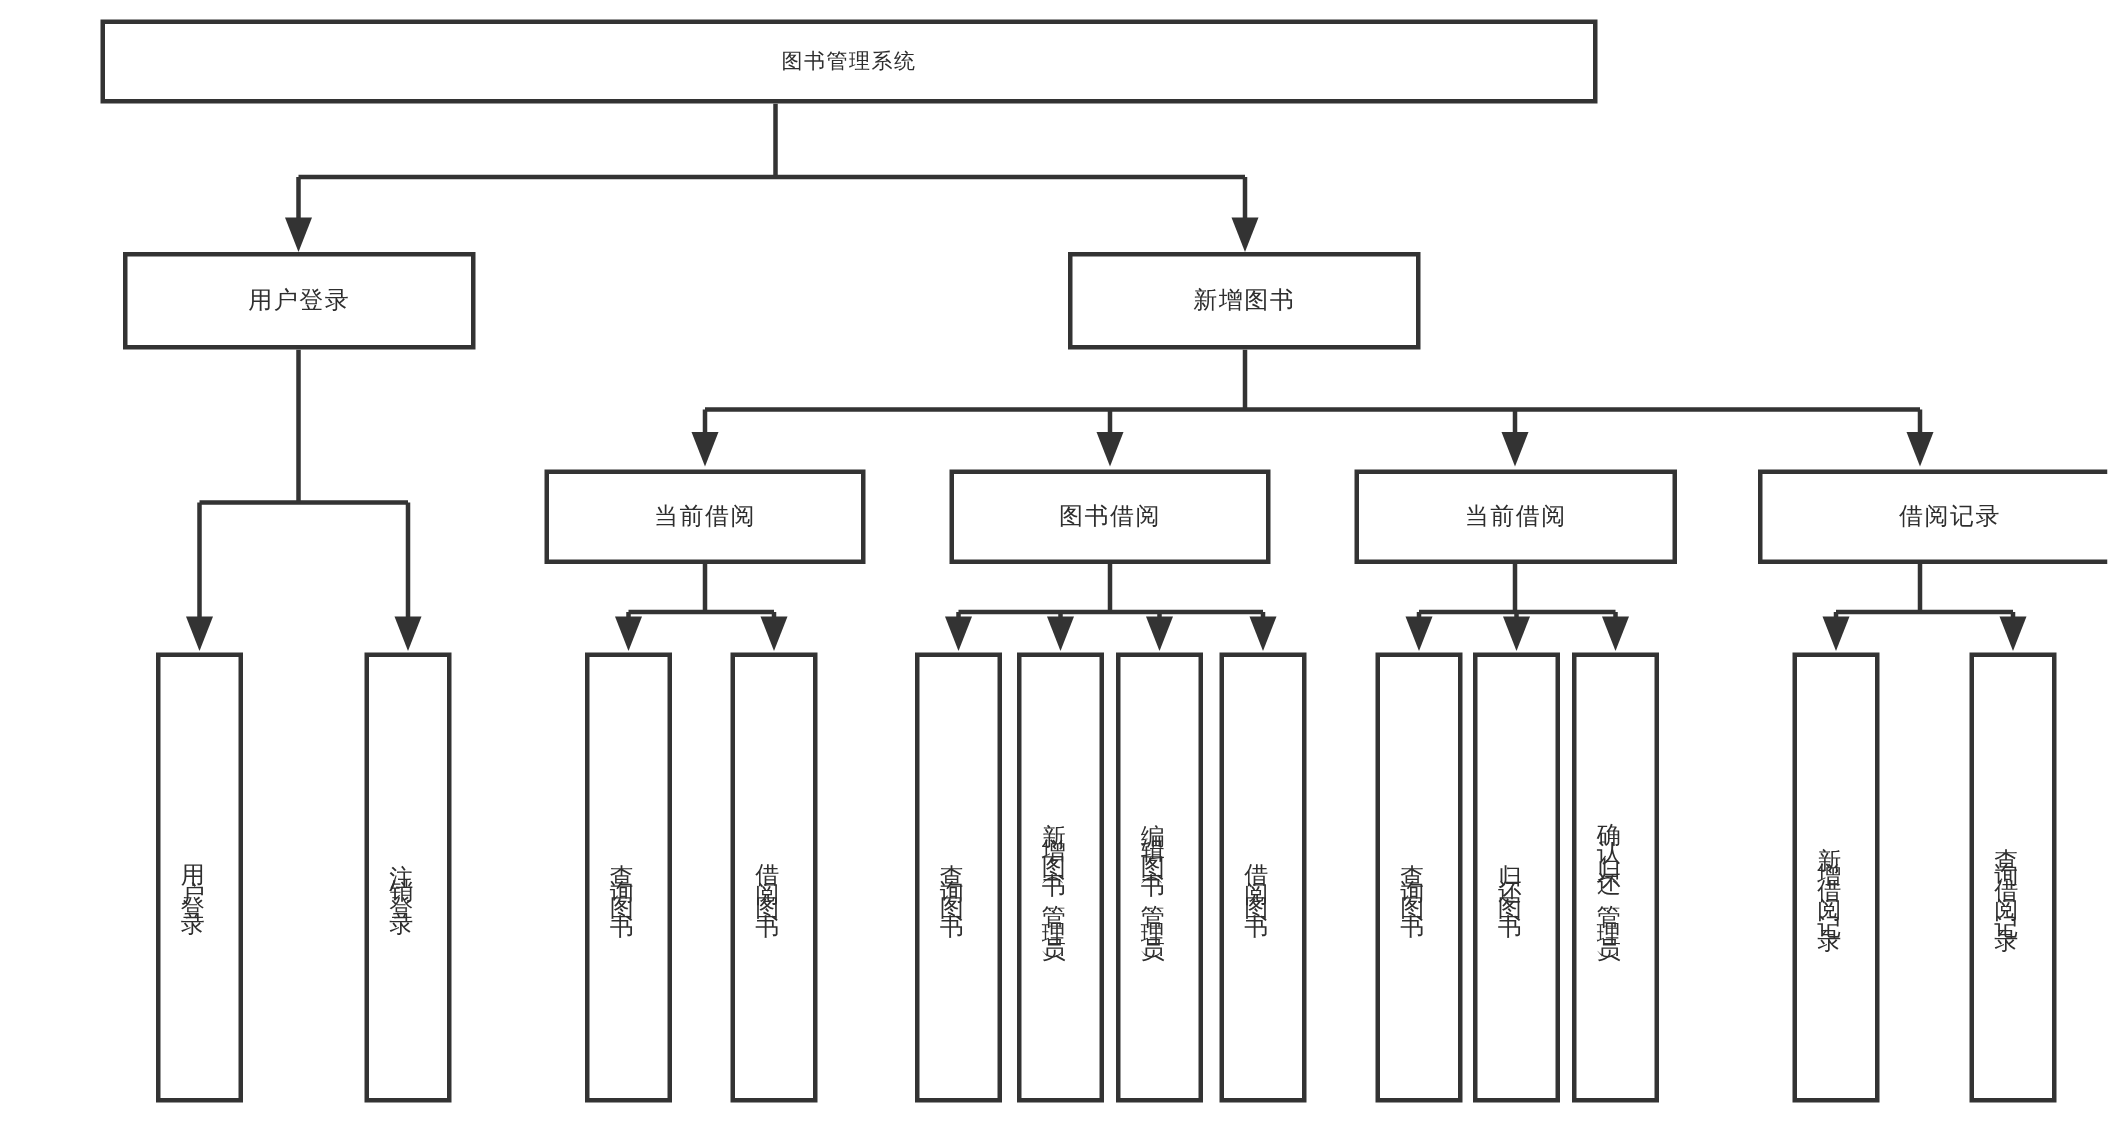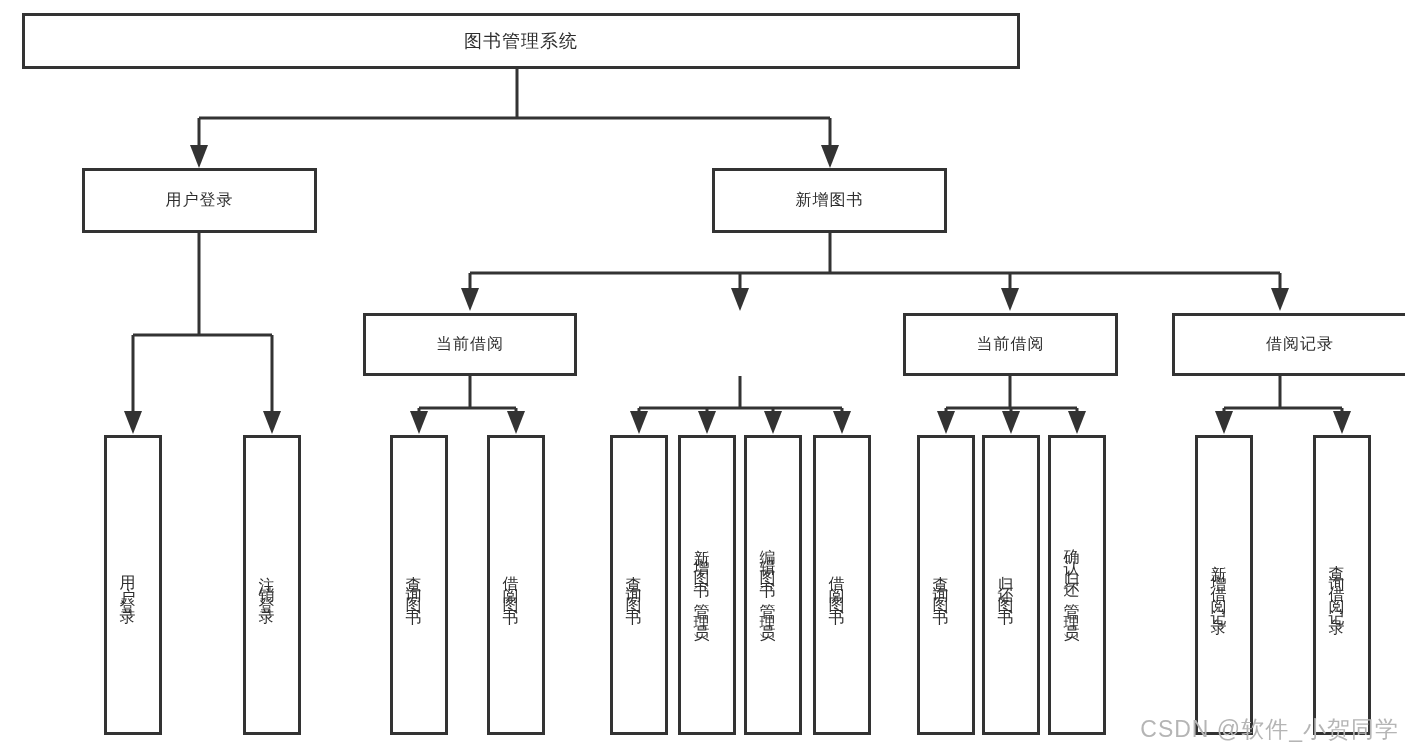--- a/index.html
+++ b/index.html
@@ -20,21 +20,21 @@
     border: 3px solid var(--line, #333);
     background: #fff;
     display: flex;
     align-items: center;
     justify-content: center;
     color: var(--text, #2e2e2e);
     font-size: 16px;
     letter-spacing: 1px;
     text-align: center;
   }
-  .node.root { font-size: 18px; }
+  .node.root { font-size: 14px; margin-left: 45px; }
   .leaf-label {
     writing-mode: vertical-rl;
     text-orientation: mixed;
     letter-spacing: 11px;
     line-height: 1;
     white-space: nowrap;
     margin-block-end: -11px;
   }
   .watermark {
     position: absolute;
@@ -88,20 +88,21 @@
     <polygon points="1215,411 1233,411 1224,434"></polygon>
     <polygon points="1333,411 1351,411 1342,434"></polygon>
   </svg>
 
   <div class="node root" style="left:22px; top:13px; width:998px; height:56px;">图书管理系统</div>
 
   <div class="node" style="left:82px; top:168px; width:235px; height:65px;">用户登录</div>
   <div class="node" style="left:712px; top:168px; width:235px; height:65px;">新增图书</div>
 
   <div class="node" style="left:363px; top:313px; width:214px; height:63px;">当前借阅</div>
+  <div class="node" style="left:633px; top:313px; width:214px; height:63px;">图书借阅</div>
   <div class="node" style="left:903px; top:313px; width:215px; height:63px;">当前借阅</div>
   <div class="node" style="left:1172px; top:313px; width:256px; height:63px;">借阅记录</div>
 
   <div class="node" style="left:104px; top:435px; width:58px; height:300px;">
     <span class="leaf-label">用户登录</span>
   </div>
   <div class="node" style="left:243px; top:435px; width:58px; height:300px;">
     <span class="leaf-label">注销登录</span>
   </div>
   <div class="node" style="left:390px; top:435px; width:58px; height:300px;">
@@ -131,15 +132,14 @@
   <div class="node" style="left:1048px; top:435px; width:58px; height:300px;">
     <span class="leaf-label">确认归还（管理员）</span>
   </div>
   <div class="node" style="left:1195px; top:435px; width:58px; height:300px;">
     <span class="leaf-label">新增借阅记录</span>
   </div>
   <div class="node" style="left:1313px; top:435px; width:58px; height:300px;">
     <span class="leaf-label">查询借阅记录</span>
   </div>
 
-  <div class="watermark">CSDN @软件_小贺同学</div>
 
 </div>
 
 </body></html>

